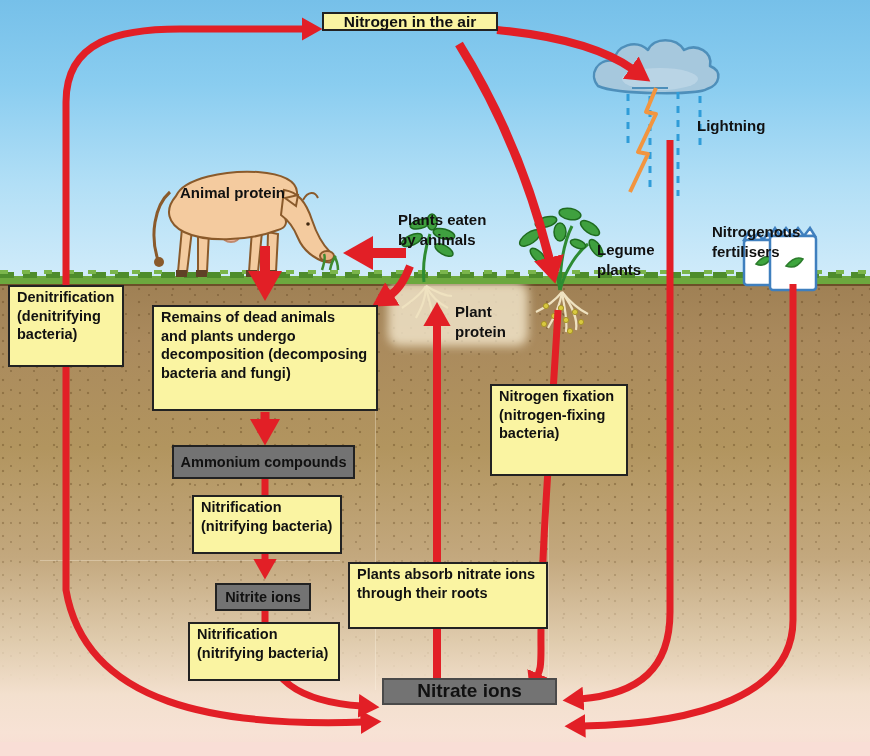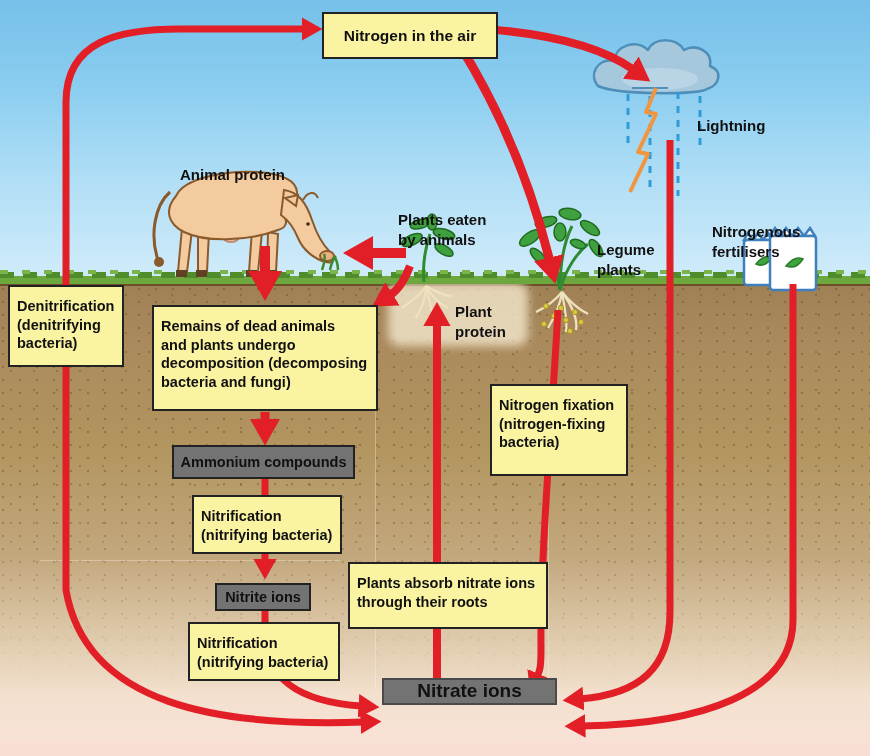--- a/index.html
+++ b/index.html
@@ -17,21 +17,21 @@
      background-size:17px 13px,23px 19px;
      -webkit-mask-image:linear-gradient(180deg,#000 55%,transparent 100%);
      mask-image:linear-gradient(180deg,#000 55%,transparent 100%);}
   #groundline{left:0;top:283px;width:870px;height:3px;background:#6b4f28;}
   #bottomband{left:0;top:742px;width:870px;height:14px;background:#f9ded6;}
   .gridline{background:rgba(255,250,232,.32);}
   #rootpatch{left:388px;top:282px;width:140px;height:64px;border-radius:12px;
              background:rgba(244,232,206,.8);filter:blur(5px);}
   svg{position:absolute;left:0;top:0;}
   .ybox,.bbox{position:absolute;border:2px solid #222;box-sizing:border-box;
-      font-weight:bold;font-size:14.5px;line-height:1.28;padding:10px 7px;
+      font-weight:bold;font-size:14.5px;line-height:1.28;padding:1px 7px;
       white-space:pre-line;}
   .ybox{background:#faf4a2;}
   .bbox{background:#737373;display:flex;align-items:center;justify-content:center;
         text-align:center;padding:2px 4px;}
   .lbl{position:absolute;font-weight:bold;font-size:15px;line-height:1.32;
        white-space:pre-line;margin-top:19px;}
 </style>
 </head>
 <body>
 
@@ -167,21 +167,21 @@
       <path stroke-width="10" d="M406 253 L368 253" marker-end="url(#ah)"></path>
       <path stroke-width="8" d="M410 266 C404 282 397 291 389 296" marker-end="url(#ah)"></path>
       <path stroke-width="10" d="M265 246 L265 276" marker-end="url(#ah)"></path>
       <path stroke-width="9" d="M265 412 L265 423" marker-end="url(#ah)"></path>
       <path stroke-width="7" d="M265 477 L265 562" marker-end="url(#ah)"></path>
       <path stroke-width="7" d="M265 606 L265 634 C266 680 300 702 362 706" marker-end="url(#ah)"></path>
       <path stroke-width="8" d="M437 700 L437 322" marker-end="url(#ah)"></path>
     </g>
   </svg>
 
-  <div class="bbox" style="left:322px;top:12px;width:176px;height:47px;background:#faf4a2;font-size:15.5px">
+  <div class="bbox" style="left:322px;top:12px;width:176px;height:19px;background:#faf4a2;font-size:15.5px">
     <span>Nitrogen in the air</span>
   </div>
 
   <div class="ybox" style="left:8px;top:285px;width:116px;height:82px"><span>Denitrification
 (denitrifying
 bacteria)</span></div>
 
   <div class="ybox" style="left:152px;top:305px;width:226px;height:106px"><span>Remains of dead animals
 and plants undergo
 decomposition (decomposing
@@ -200,21 +200,21 @@
   <div class="ybox" style="left:490px;top:384px;width:138px;height:92px"><span>Nitrogen fixation
 (nitrogen-fixing
 bacteria)</span></div>
 
   <div class="ybox" style="left:348px;top:562px;width:200px;height:67px"><span>Plants absorb nitrate ions
 through their roots</span></div>
 
   <div class="bbox" style="left:382px;top:678px;width:175px;height:27px;border-color:#4a4a4a;font-size:19px"><span>Nitrate ions</span></div>
 
   <div class="lbl" style="left:697px;top:97px">Lightning</div>
-  <div class="lbl" style="left:180px;top:146px">Animal protein</div>
+  <div class="lbl" style="left:180px;top:164px">Animal protein</div>
   <div class="lbl" style="left:398px;top:191px">Plants eaten
 by animals</div>
   <div class="lbl" style="left:597px;top:221px">Legume
 plants</div>
   <div class="lbl" style="left:712px;top:203px">Nitrogenous fertilisers</div>
   <div class="lbl" style="left:455px;top:283px">Plant
 protein</div>
 
 </div>
 

